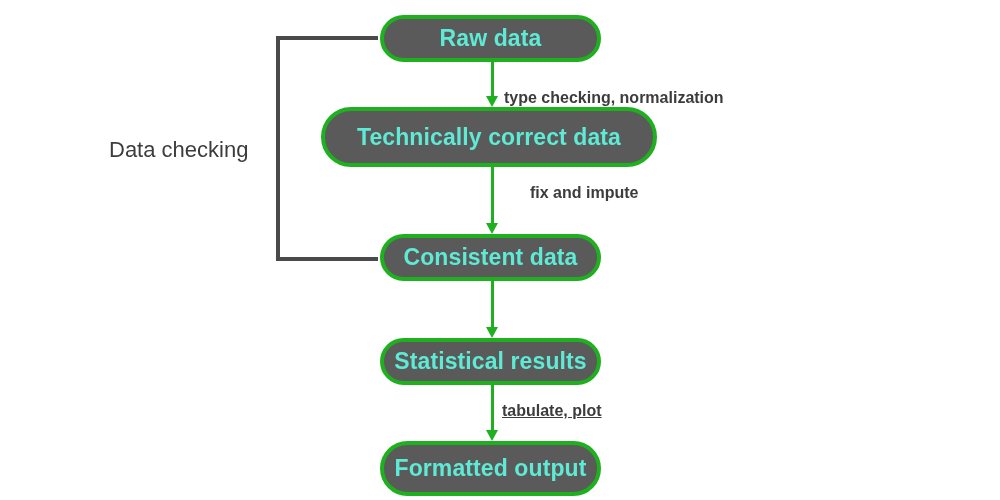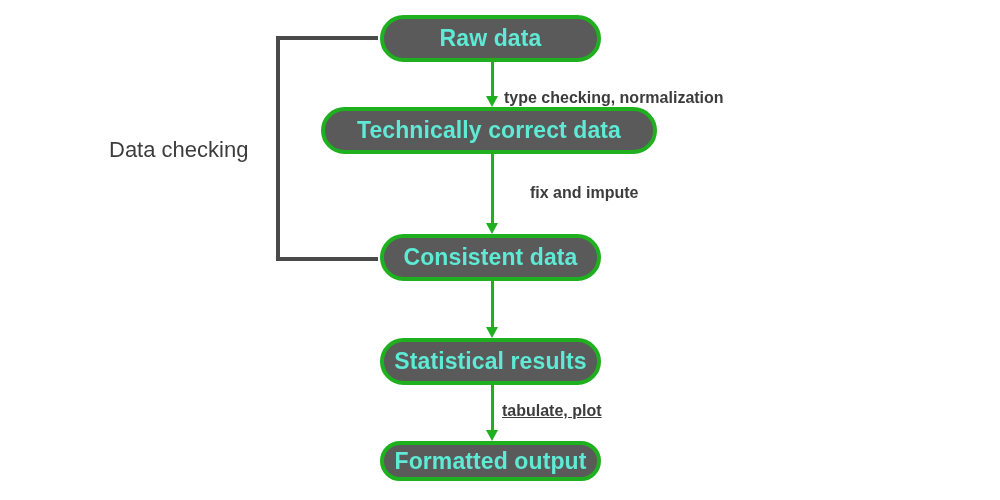--- a/index.html
+++ b/index.html
@@ -137,21 +137,21 @@
   </div>
 
   <div class="arrow" style="left:491px; top:384px; width:3px; height:57px;">
     <div class="shaft" style="height:47px;"></div>
     <div class="head" style="top:46px;"></div>
   </div>
   <div class="edge-label" style="left:502px; top:403px;text-decoration:underline;">tabulate, plot</div>
 
   <div class="node" style="left:380px; top:15px; width:221px; height:47px;">Raw data</div>
 
-  <div class="node" style="left:321px; top:107px; width:336px; height:47px;">Technically correct data</div>
+  <div class="node" style="left:321px; top:107px; width:336px; height:60px;">Technically correct data</div>
 
   <div class="node" style="left:380px; top:234px; width:221px; height:47px;">Consistent data</div>
 
   <div class="node" style="left:380px; top:338px; width:221px; height:47px;">Statistical results</div>
 
-  <div class="node" style="left:380px; top:441px; width:221px; height:40px;">Formatted output</div>
+  <div class="node" style="left:380px; top:441px; width:221px; height:55px;">Formatted output</div>
 
 </div>
 
 </body></html>

